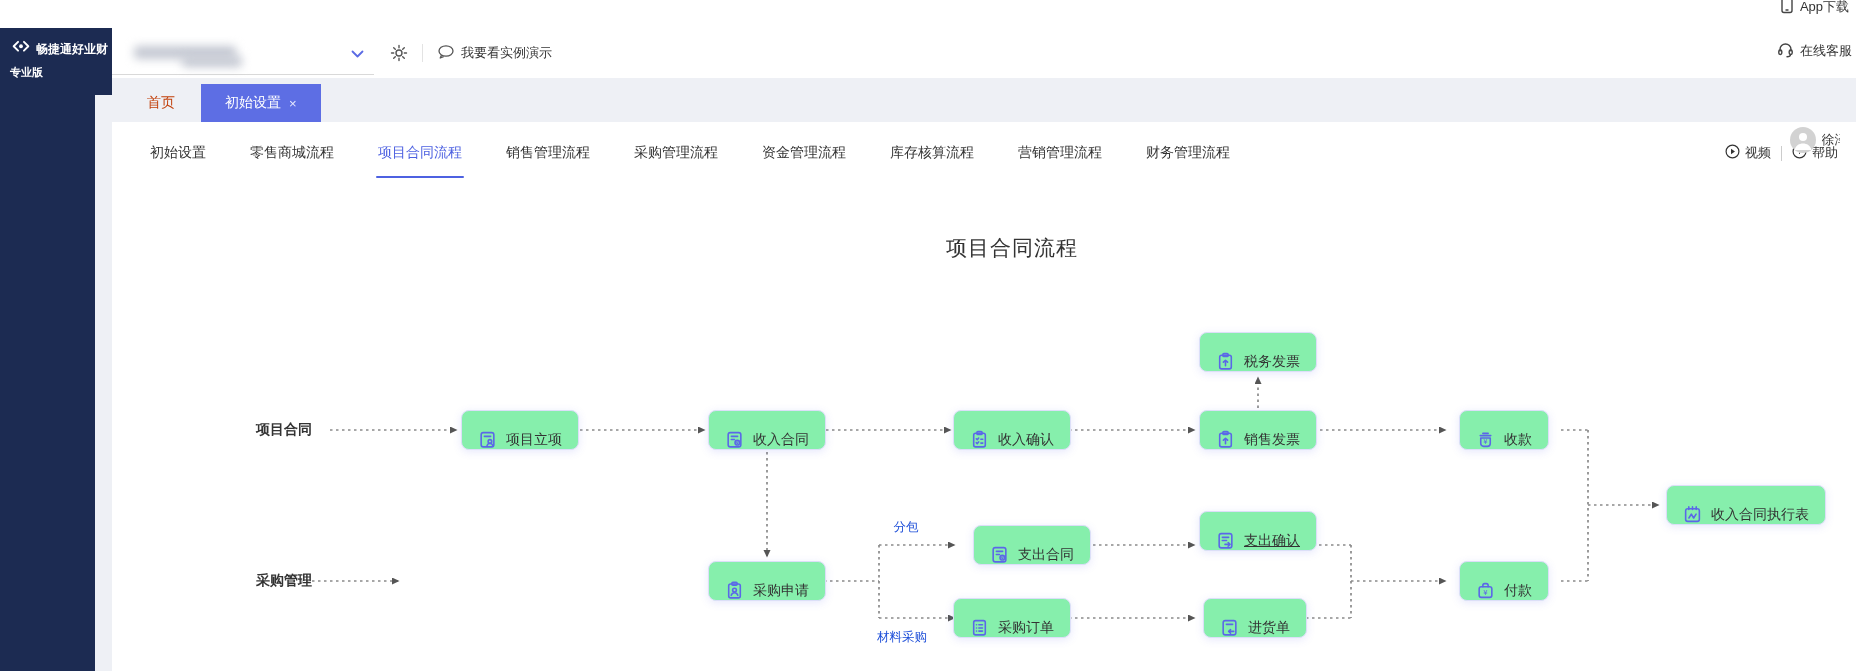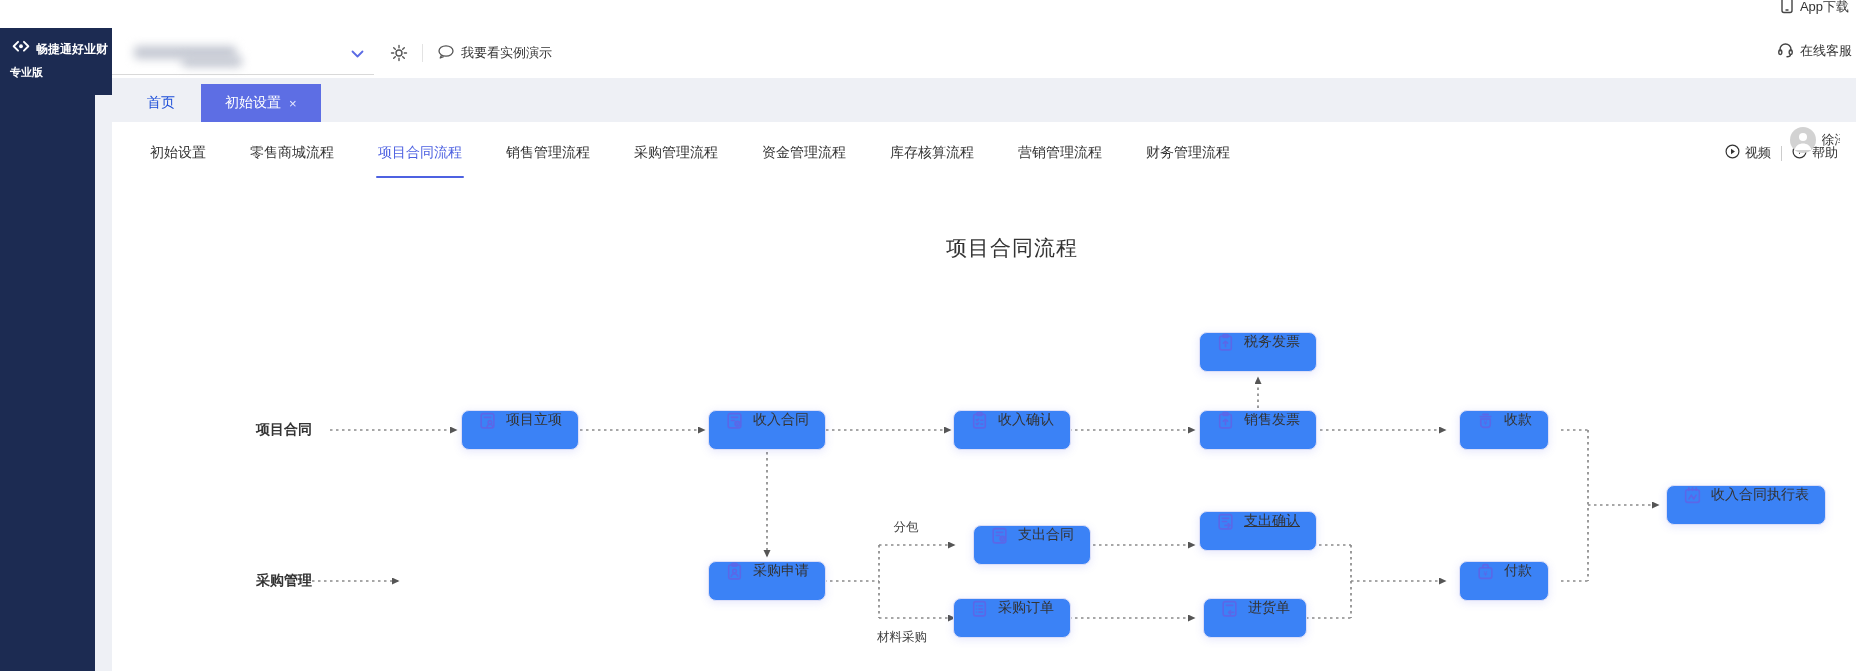--- a/index.html
+++ b/index.html
@@ -27,41 +27,41 @@
   .tb-div{width:1px;height:18px;background:#e3e3e3;margin:0 14px;}
   .tb-group{display:flex;align-items:center;gap:6px;font-size:13px;color:#333;cursor:pointer;white-space:nowrap;}
   .tb-right{margin-left:auto;display:flex;align-items:center;gap:24px;padding-right:4px;flex-direction:column;}
   .badge-wrap{position:relative;}
   .badge{position:absolute;top:-15px;left:14px;background:#fa5151;color:#fff;font-size:11px;line-height:14px;padding:1px 7px;border-radius:9px;font-weight:700;}
   .avatar{width:26px;height:26px;border-radius:50%;background:#d2d2d2;display:flex;align-items:center;justify-content:center;overflow:hidden;}
   .user-name{font-size:13px;color:#333;width:18px;overflow:hidden;white-space:nowrap;}
 
   
   .tabstrip{position:absolute;left:95px;right:0;top:78px;height:44px;background:#eef0f5;display:flex;align-items:flex-end;z-index:4;}
-  .wtab-home{height:38px;display:flex;align-items:center;padding:0 26px;margin-left:26px;font-size:14px;color:#1d4ed8;cursor:pointer;}
+  .wtab-home{height:38px;display:flex;align-items:center;padding:0 26px;margin-left:26px;font-size:14px;color:#c2410c;cursor:pointer;}
   .wtab-active{height:38px;display:flex;align-items:center;gap:8px;padding:0 24px;background:#5d6ee4;color:#fff;font-size:14px;cursor:pointer;}
   .wtab-close{font-size:13px;color:#e7eaff;cursor:pointer;}
 
   
   .content{position:absolute;left:95px;right:0;top:122px;bottom:0;background:#eef0f5;}
   .panel{position:absolute;left:17px;right:0;top:0;bottom:0;background:#fff;}
   .inner-tabs{display:flex;align-items:center;padding:0 18px 0 36px;height:62px;}
   .ptab{font-size:14px;color:#333;margin-right:40px;cursor:pointer;position:relative;padding:4px 2px;}
   .ptab.active{color:#4d61e1;}
   .ptab.active::after{content:"";position:absolute;left:0;right:0;bottom:-12px;height:2px;background:#4d61e1;border-radius:1px;}
   .util{margin-left:auto;display:flex;align-items:center;gap:10px;font-size:13px;color:#333;}
   .util-item{display:flex;align-items:center;gap:5px;cursor:pointer;}
   .util-div{width:1px;height:15px;background:#ccc;}
 
   
   .flow-canvas{position:absolute;left:0;top:0;width:1744px;height:549px;}
   .flow-title{position:absolute;left:900px;top:126px;transform:translate(-50%,-50%);font-size:21px;color:#333;font-weight:500;letter-spacing:1px;}
   .row-label{position:absolute;transform:translate(-100%,-50%);font-size:14px;color:#333;font-weight:600;white-space:nowrap;}
-  .edge-label{position:absolute;transform:translate(-50%,-50%);font-size:12.5px;color:#404040;white-space:nowrap;}
-  .node{position:absolute;transform:translate(-50%,-50%);display:inline-flex;align-items:flex-start;gap:9px;height:40px;padding:0 16px;background:#3b82f6;border:1px solid #dcdff8;border-radius:8px;box-shadow:0 2px 8px rgba(91,103,232,.15);font-size:14px;color:#333;cursor:pointer;white-space:nowrap;box-sizing:border-box;}
+  .edge-label{position:absolute;transform:translate(-50%,-50%);font-size:12.5px;color:#1d4ed8;white-space:nowrap;}
+  .node{position:absolute;transform:translate(-50%,-50%);display:inline-flex;align-items:flex-end;gap:9px;height:40px;padding:0 16px;background:#86efac;border:1px solid #dcdff8;border-radius:8px;box-shadow:0 2px 8px rgba(91,103,232,.15);font-size:14px;color:#333;cursor:pointer;white-space:nowrap;box-sizing:border-box;}
   .node .nlabel{font-weight:500;}
   .nicon{display:flex;align-items:center;}
   .nicon svg{stroke:#5b67e8;fill:none;stroke-width:1.5;stroke-linecap:round;stroke-linejoin:round;}
   .connectors{position:absolute;left:0;top:0;}
 </style>
 </head>
 <body>
 
 <div class="app">
 

